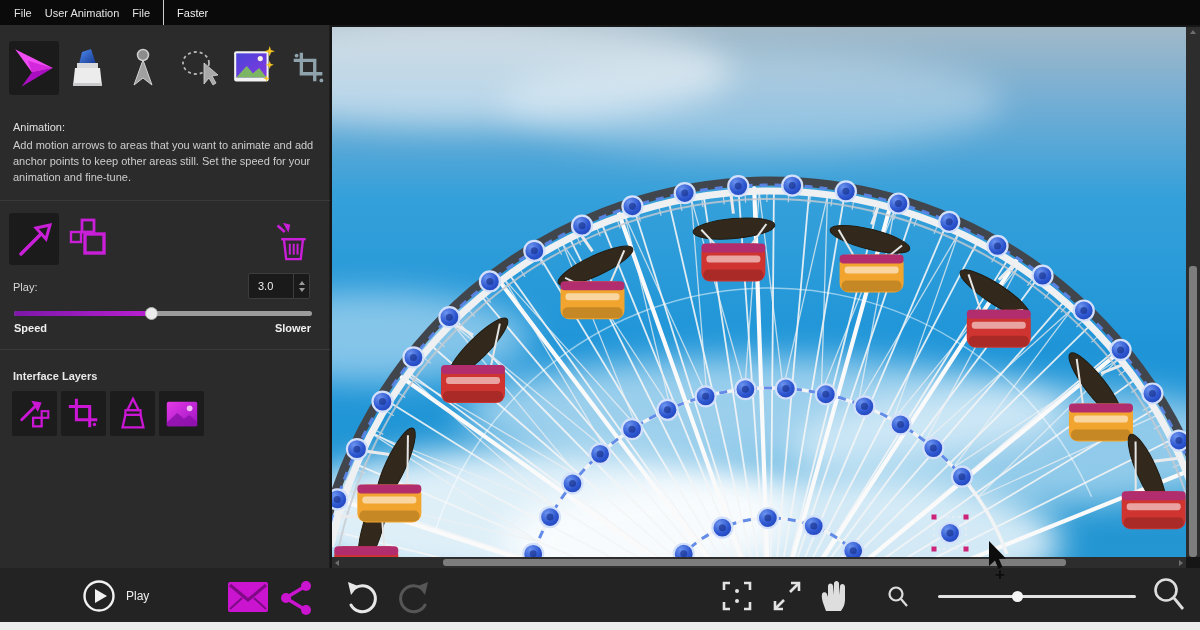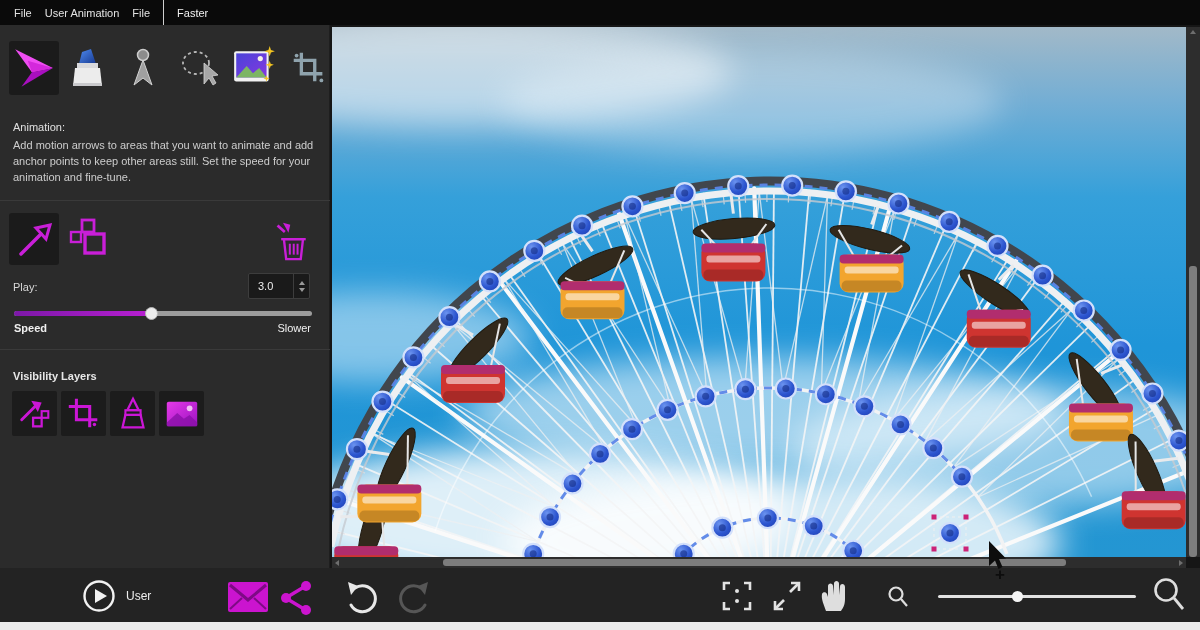--- a/index.html
+++ b/index.html
@@ -24,21 +24,21 @@
   .speed-label{position:absolute;left:13px;top:256px;font-size:11px;color:#d8d8d8;}
   .speed-box{position:absolute;left:248px;top:248px;width:62px;height:26px;background:#1a1a1a;border:1px solid #3d3d3d;border-radius:2px;box-sizing:border-box;display:flex;align-items:center;}
   .speed-value{flex:1;padding-left:9px;font-size:11px;color:#ededed;}
   .speed-spin{width:15px;height:100%;border-left:1px solid #3d3d3d;display:flex;flex-direction:column;align-items:center;justify-content:center;gap:3px;}
   .caret-up{width:0;height:0;border-left:3.5px solid transparent;border-right:3.5px solid transparent;border-bottom:4px solid #9a9a9a;}
   .caret-down{width:0;height:0;border-left:3.5px solid transparent;border-right:3.5px solid transparent;border-top:4px solid #9a9a9a;}
   .speed-slider{position:absolute;left:14px;top:286px;width:298px;height:5px;background:#9c9c9c;border-radius:3px;}
   .speed-fill{position:absolute;left:0;top:0;height:5px;background:linear-gradient(90deg,#7c18a8,#b91fd2);border-radius:3px;}
   .speed-thumb{position:absolute;top:-4px;width:13px;height:13px;border-radius:50%;background:#ececec;border:1px solid #b5b5b5;box-sizing:border-box;}
   .slider-left-label{position:absolute;left:14px;top:297px;font-size:11px;font-weight:bold;color:#f0f0f0;}
-  .slider-right-label{position:absolute;right:18px;top:297px;font-size:11px;font-weight:normal;color:#f0f0f0;}
+  .slider-right-label{position:absolute;right:18px;top:297px;font-size:11px;font-weight:bold;color:#f0f0f0;}
   .vis-heading{position:absolute;left:13px;top:345px;font-size:11px;font-weight:bold;color:#e8e8e8;}
   .vis-row{position:absolute;left:12px;top:366px;display:flex;gap:4px;}
   .vis-btn{width:45px;height:45px;background:#1c1c1c;border-radius:2px;display:flex;align-items:center;justify-content:center;}
   
   .canvas{position:absolute;left:332px;top:27px;width:854px;height:530px;background:#1e93d6;z-index:1;}
   .hscroll{position:absolute;left:332px;top:557px;width:854px;height:11px;background:#2d2d2d;z-index:2;}
   .hthumb{position:absolute;top:2px;height:7px;background:#7d7d7d;border-radius:3px;}
   .hs-arrow{position:absolute;top:3px;width:0;height:0;border-top:3px solid transparent;border-bottom:3px solid transparent;}
   .hs-left{left:3px;border-right:4px solid #6e6e6e;}
   .hs-right{right:3px;border-left:4px solid #6e6e6e;}
@@ -170,21 +170,21 @@
   </div>
 
   <div class="speed-slider">
     <div class="speed-fill" id="speed-fill" style="width: 46%;"></div>
     <div class="speed-thumb" id="speed-thumb" style="left: calc(46% - 6px);"></div>
   </div>
   <div class="slider-left-label">Speed</div>
   <div class="slider-right-label">Slower</div>
   <div class="divider" style="top:324px"></div>
 
-  <div class="vis-heading">Visibility Layers</div>
+  <div class="vis-heading">Interface Layers</div>
   <div class="vis-row">
     <div class="vis-btn">
       <svg width="38" height="38" viewBox="0 0 40 40">
         <line x1="6" y1="26" x2="20" y2="12" stroke="#cb16d6" stroke-width="3" stroke-linecap="round"></line>
         <polygon points="16,6 27,8 23,18" fill="#cb16d6"></polygon>
         <rect x="18" y="24" width="9" height="9" fill="none" stroke="#cb16d6" stroke-width="2.4"></rect>
         <rect x="27" y="17" width="7" height="7" fill="none" stroke="#cb16d6" stroke-width="2.2"></rect>
       </svg>
     </div>
     <div class="vis-btn">
@@ -667,21 +667,21 @@
   <div class="vthumb" id="vthumb" style="top: 45%; height: 55%;"></div>
 </div>
 
 <footer class="footer">
   <div class="f-item" style="left:82px;top:11px">
     <svg width="34" height="34" viewBox="0 0 34 34">
       <circle cx="17" cy="17" r="14.5" fill="none" stroke="#f2f2f2" stroke-width="2.4"></circle>
       <polygon points="13,10 25,17 13,24" fill="#f2f2f2"></polygon>
     </svg>
   </div>
-  <span class="play-label">User</span>
+  <span class="play-label">Play</span>
 
   <div class="f-item" style="left:228px;top:14px">
     <svg width="40" height="30" viewBox="0 0 40 30">
       <rect x="0" y="0" width="40" height="30" rx="2" fill="#cb14cf"></rect>
       <path d="M2,3 L20,18 L38,3" fill="none" stroke="#7e0a85" stroke-width="3"></path>
       <path d="M2,27 L14,16 M38,27 L26,16" fill="none" stroke="#7e0a85" stroke-width="2"></path>
     </svg>
   </div>
   <div class="f-item" style="left:278px;top:11px">
     <svg width="36" height="38" viewBox="0 0 36 38">

